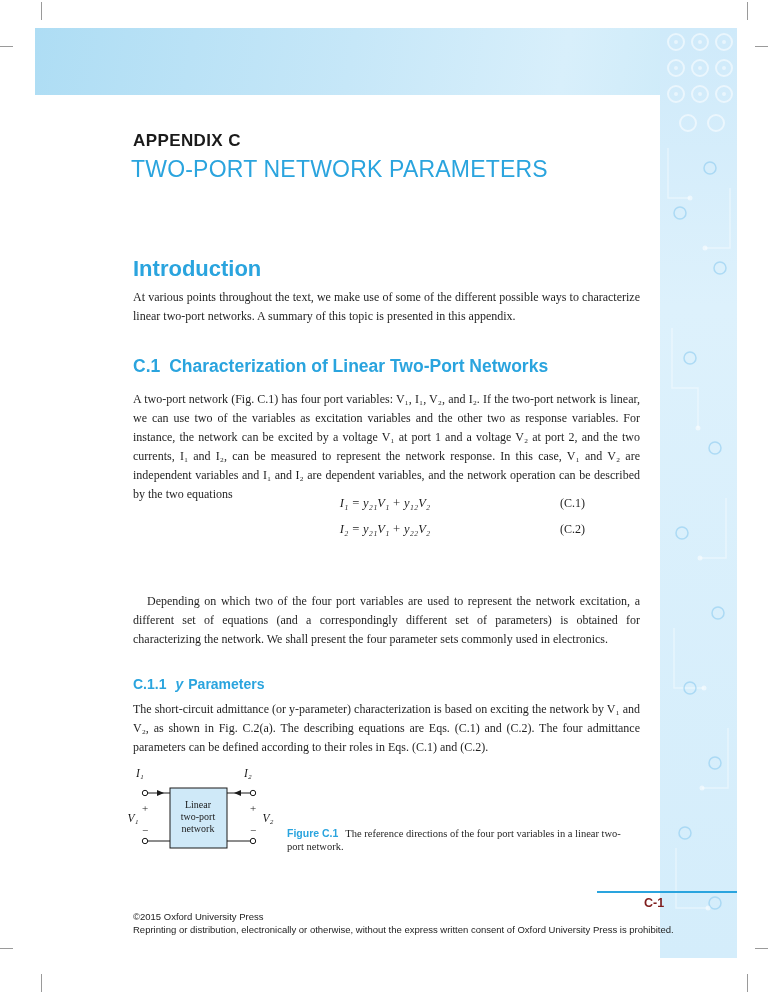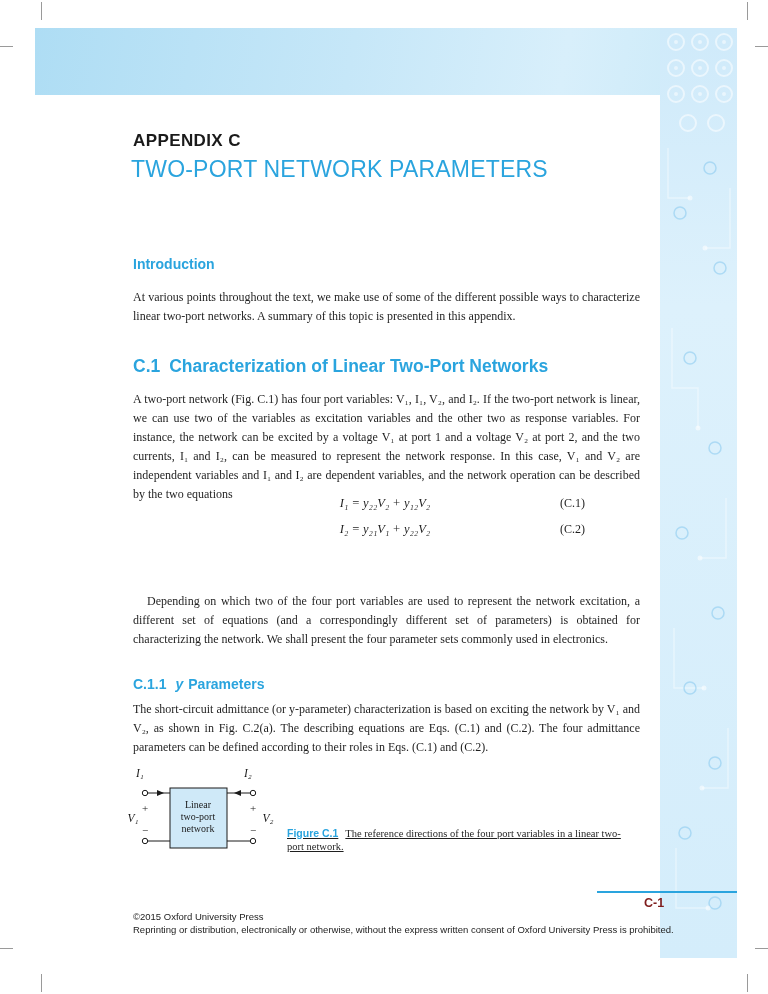--- a/index.html
+++ b/index.html
@@ -24,21 +24,21 @@
   .body-par{position:absolute;left:133px;width:507px;font-size:12px;line-height:19px;
         text-align:justify;}
   .indent{text-indent:14px;}
   .eq-row{position:absolute;left:133px;width:452px;height:16px;}
   .eq{position:absolute;left:112px;width:280px;text-align:center;font-style:italic;
       font-size:12.5px;}
   .eq-num{position:absolute;right:0;top:0;width:60px;text-align:right;font-size:12px;
       font-style:normal;}
   .figure-svg{position:absolute;left:128px;top:766px;}
   .fig-caption{position:absolute;left:287px;top:827px;width:345px;font-size:10.5px;
-      line-height:13px;text-decoration:underline;}
+      line-height:13px;}
   .fig-caption .cap-label{font-family:"Liberation Sans","DejaVu Sans",sans-serif;
       font-weight:bold;color:#2aa4de;margin-right:7px;}
   .page-rule{position:absolute;left:597px;top:891px;width:140px;height:2px;background:#2aa4de;}
   .page-num{position:absolute;left:644px;top:896px;
       font-family:"Liberation Sans","DejaVu Sans",sans-serif;
       font-weight:bold;font-size:12.5px;color:#7f1d1d;}
   .footer-line{position:absolute;left:133px;font-family:"Liberation Sans","DejaVu Sans",sans-serif;
       font-size:9.5px;color:#222;}
   .svgtext{font-family:"Liberation Serif","DejaVu Serif",serif;fill:#1a1a1a;}
   .svgvar{font-style:italic;font-size:11.5px;}
@@ -116,32 +116,32 @@
           <circle cx="44" cy="660" r="2.5"></circle>
           <circle cx="42" cy="760" r="2.5"></circle>
         <circle cx="48" cy="880" r="2.5"></circle>
       </g>
     </svg>
   </div>
 
   <div class="appendix-label">APPENDIX C</div>
   <div class="page-title">TWO-PORT NETWORK PARAMETERS</div>
 
-  <div class="h-blue" style="left:133px;top:256px;font-size:14px">Introduction</div>
+  <div class="h-blue" style="left:133px;top:256px;font-size:22px">Introduction</div>
 
   <div class="body-par" style="top:288px">At various points throughout the text, we make use of some of the different possible ways to characterize linear two-port networks. A summary of this topic is presented in this appendix.</div>
 
   <div class="h-blue" style="left:133px;top:356px;font-size:17.5px">
     <span class="hnum">C.1</span><span>Characterization of Linear Two-Port Networks</span>
   </div>
 
   <div class="body-par" style="top:390px">A two-port network (Fig. C.1) has four port variables: V₁, I₁, V₂, and I₂. If the two-port network is linear, we can use two of the variables as excitation variables and the other two as response variables. For instance, the network can be excited by a voltage V₁ at port 1 and a voltage V₂ at port 2, and the two currents, I₁ and I₂, can be measured to represent the network response. In this case, V₁ and V₂ are independent variables and I₁ and I₂ are dependent variables, and the network operation can be described by the two equations</div>
 
   <div class="eq-row" style="top:496px">
-    <span class="eq">I₁ = y₂₂V₂ + y₁₂V₂</span>
+    <span class="eq">I₁ = y₂₁V₁ + y₁₂V₂</span>
     <span class="eq-num">(C.1)</span>
   </div>
   <div class="eq-row" style="top:522px">
     <span class="eq">I₂ = y₂₁V₁ + y₂₂V₂</span>
     <span class="eq-num">(C.2)</span>
   </div>
 
 
   <div class="body-par indent" style="top:592px">Depending on which two of the four port variables are used to represent the network excitation, a different set of equations (and a correspondingly different set of parameters) is obtained for characterizing the network. We shall present the four parameter sets commonly used in electronics.</div>
 

